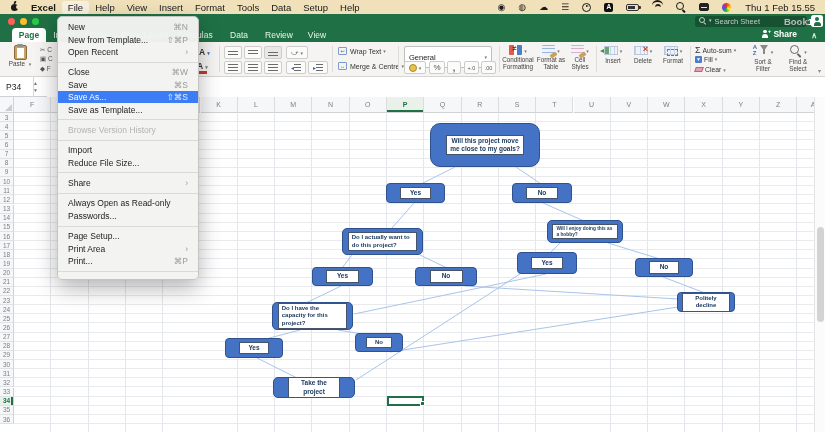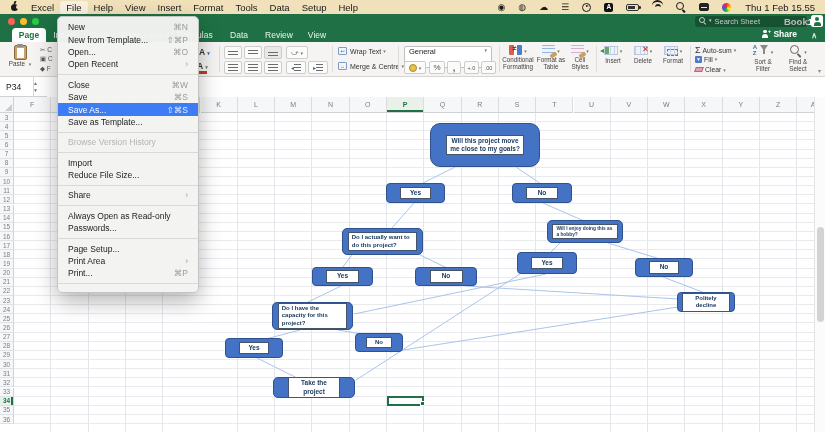--- a/index.html
+++ b/index.html
@@ -7,21 +7,21 @@
   .screen{position:relative;width:825px;height:432px;background:#fff;overflow:hidden;font-family:"Liberation Sans",sans-serif}
 
   
   .macbar{position:absolute;left:0;top:0;width:825px;height:14px;background:#f1e1ba;display:flex;align-items:center;padding:0 10px;font-size:9.5px;color:#1a1a1a;z-index:40}
   .apple{position:relative;width:9px;height:10px;margin-right:6px}
   .apple i{position:absolute;left:1px;top:2px;width:7px;height:7px;background:#1a1a1a;border-radius:50%}
   .apple b{position:absolute;right:-1px;top:3px;width:4px;height:4px;background:#f1e1ba;border-radius:50%}
   .apple u{position:absolute;left:4px;top:-1px;width:2px;height:3px;background:#1a1a1a;border-radius:50% 0;transform:rotate(20deg)}
   .mb-items{display:flex;align-items:center;height:100%}
   .mb-item{padding:1px 6px;white-space:nowrap}
-  .mb-item.bold{font-weight:normal}
+  .mb-item.bold{font-weight:bold}
   .mb-item.active{background:rgba(255,255,255,.55);border-radius:3px}
   .mb-right{margin-left:auto;display:flex;align-items:center}
   .mb-clock{margin-left:14px;white-space:nowrap;font-size:9.5px}
   .si{position:relative;margin-left:13px;display:inline-flex;align-items:center;justify-content:center;color:#1a1a1a;font-size:9px;line-height:1}
   .si-glyph{font-size:9px}
   .si-abadge{width:9px;height:9px;background:#111;color:#fff;border-radius:2px;font-size:6.5px;font-weight:bold;display:inline-flex;align-items:center;justify-content:center}
   .si-batt{width:13px;height:7px;border:1px solid #333;border-radius:2px;position:relative}
   .si-batt::before{content:"";position:absolute;left:1px;top:1px;bottom:1px;width:7px;background:#333}
   .si-batt::after{content:"";position:absolute;right:-3px;top:1.5px;width:2px;height:3px;background:#333;border-radius:0 1px 1px 0}
   .si-wifi{width:11px;height:8px}
@@ -68,21 +68,21 @@
   .dar{font-size:5px;color:#777;margin-left:2px}
   .paste{position:absolute;left:5px;top:3px;width:30px;height:29px;display:flex;flex-direction:column;align-items:center}
   .clipicon{position:relative;width:13px;height:15px;background:#c8a268;border:1px solid #8a6b3c;border-radius:2px}
   .clipicon::before{content:"";position:absolute;left:2.5px;top:-2px;width:6px;height:3px;background:#8f8f8f;border-radius:1px}
   .clipicon::after{content:"";position:absolute;left:2px;top:2px;width:7px;height:10px;background:#fff}
   .minicol{position:absolute;left:40px;top:3px;font-size:6.5px;color:#555;line-height:1.45}
   .fontpeek-top{position:absolute;left:199px;top:5px;font-size:8.5px;color:#333;font-weight:bold}
   .fontpeek-bot{position:absolute;left:197px;top:19px;font-size:8.5px;color:#333;font-weight:bold}
   .redbar{position:absolute;left:197px;top:29px;width:10px;height:2.5px;background:#c43b2a}
   .coin{width:8px;height:8px;border-radius:50%;background:#e8c34a;border:1px solid #a88a24}
-  .numsel{position:absolute;left:404px;top:4px;width:88px;height:22px;background:#fff;border:1px solid #bfbfbc;border-radius:2px;display:flex;padding:0 4px;font-size:7.5px;color:#222;justify-content:space-between}
+  .numsel{position:absolute;left:404px;top:4px;width:88px;height:22px;background:#fff;border:1px solid #bfbfbc;border-radius:2px;display:flex;align-items:center;padding:0 4px;font-size:7.5px;color:#222;justify-content:space-between}
   .stbtn{position:absolute;display:flex;flex-direction:column;align-items:center}
   .stbtn .ic{width:13px;height:10px;border-radius:1px;margin-bottom:1px;position:relative}
   .ic-cond{background:linear-gradient(90deg,#e05a4e 0 40%,#fff 40% 60%,#4d7cc9 60%)}
   .ic-cond::after{content:"≠";position:absolute;left:3px;top:-1px;font-size:8px;color:#333}
   .ic-table{background:repeating-linear-gradient(to bottom,#9ab6dd 0 1px,#eef3fa 1px 3.3px),#eef3fa}
   .ic-brush::before{content:"";position:absolute;right:-2px;bottom:-2px;width:7px;height:4px;background:#caa15a;border-radius:1px;transform:rotate(-35deg)}
   .cellbtn{position:absolute;display:flex;flex-direction:column;align-items:center}
   .cellbtn .ic{width:14px;height:9px;margin-bottom:1.5px;position:relative;background:repeating-linear-gradient(to right,#c5d4ea 0 1px,#eef3fa 1px 4.6px),#eef3fa;border:1px solid #b9c8de}
   .ic-ins::before{content:"";position:absolute;left:-5px;top:2px;border-right:4px solid #3f9143;border-top:2.5px solid transparent;border-bottom:2.5px solid transparent}
   .ic-ins::after{content:"";position:absolute;left:0;top:0;bottom:0;width:4px;background:#67a86a}
@@ -545,24 +545,20 @@
   <div class="filemenu" id="filemenu" style="left:57px;top:16px;width:142px">
       <div class="fm-item">
         <span>New</span>
         <span class="sc">⌘N</span>
       </div>
       <div class="fm-item">
         <span>New from Template...</span>
         <span class="sc">⇧⌘P</span>
       </div>
       <div class="fm-item">
-        <span>Open...</span>
-        <span class="sc">⌘O</span>
-      </div>
-      <div class="fm-item">
         <span>Open Recent</span>
         <span class="sc">›</span>
       </div>
       <div class="fm-sep"></div>
       <div class="fm-item">
         <span>Close</span>
         <span class="sc">⌘W</span>
       </div>
       <div class="fm-item">
         <span>Save</span>

